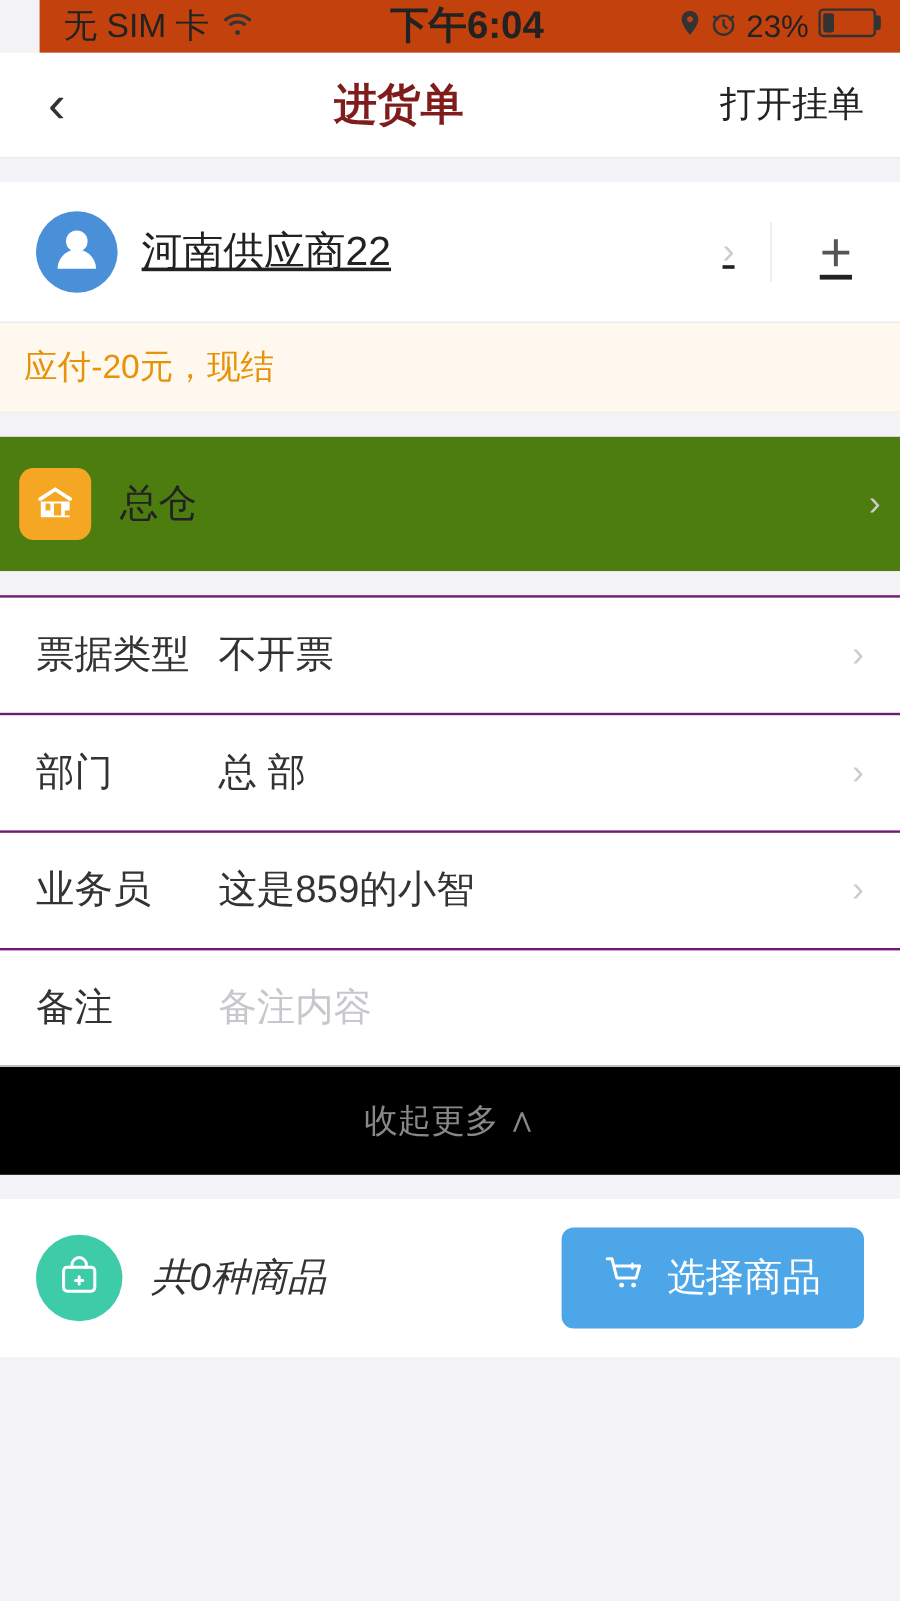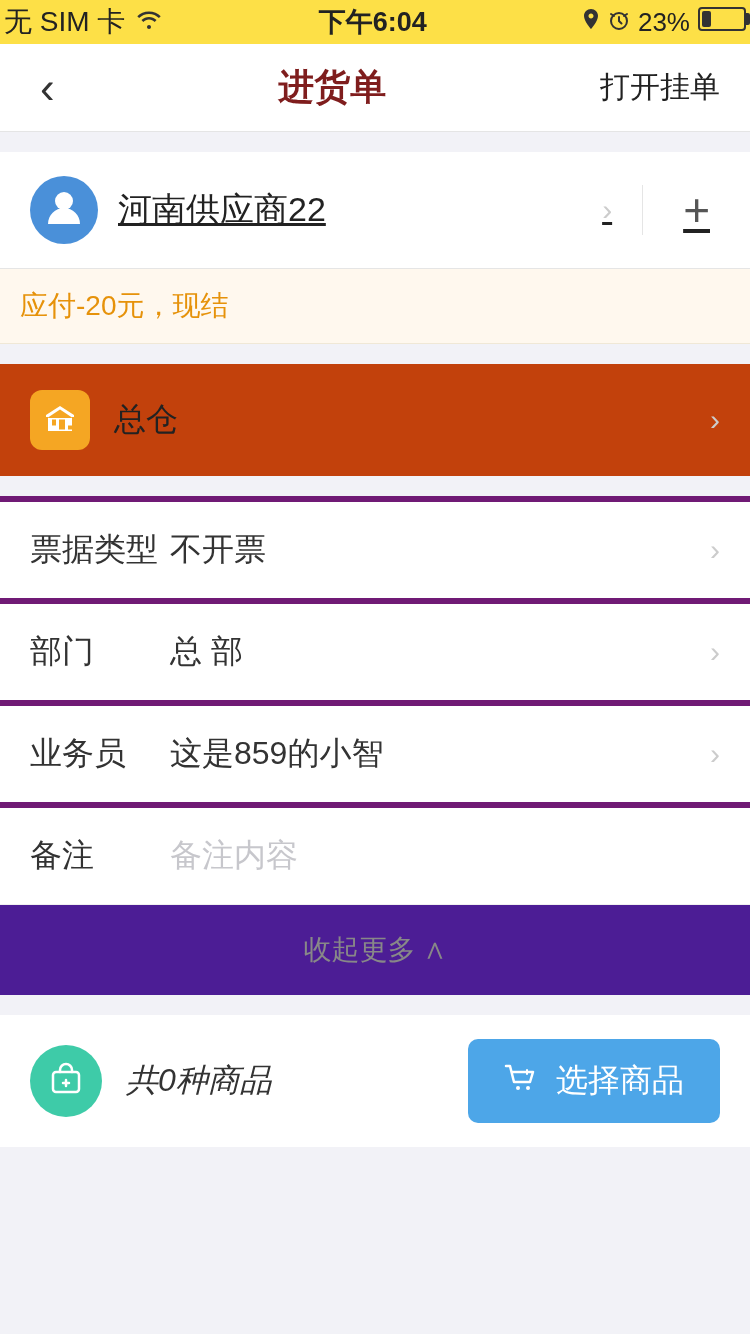--- a/index.html
+++ b/index.html
@@ -9,30 +9,31 @@
       min-height: 1334px;
       background: #f2f2f7;
       font-family: -apple-system, "PingFang SC", "Helvetica Neue", sans-serif;
       font-size: 32px;
       color: #222;
     }
 
     
     .status-bar {
       height: 44px;
-      background: #fde047;
+      background: #c2410c;
       display: flex;
       align-items: center;
       justify-content: space-between;
-      padding: 0 4px;
+      padding: 0 20px;
       font-size: 28px;
       font-weight: 500;
+      margin-left: 33px;
     }
     .status-left { display: flex; align-items: center; gap: 10px; }
-    .status-center { font-size: 27px; font-weight: 600; }
+    .status-center { font-size: 32px; font-weight: 600; }
     .status-right { display: flex; align-items: flex-start; gap: 8px; font-size: 26px; }
     .battery-icon {
       width: 48px; height: 24px; border: 2px solid #333; border-radius: 4px;
       position: relative; display: inline-flex; align-items: center; padding: 2px;
     }
     .battery-icon::after {
       content: '';
       position: absolute;
       right: -6px; top: 50%; transform: translateY(-50%);
       width: 4px; height: 12px; background: #333; border-radius: 0 2px 2px 0;
@@ -129,22 +130,22 @@
       padding: 18px 20px;
       font-size: 28px;
       color: #e6920a;
       border-bottom: 1px solid #f0e8d6;
     }
 
     
     .warehouse-row {
       display: flex;
       align-items: center;
-      padding: 26px 30px;
-      background: #c2410c;
+      padding: 26px 16px;
+      background: #4d7c0f;
       cursor: pointer;
     }
     .warehouse-icon {
       width: 60px; height: 60px;
       border-radius: 12px;
       background: #f5a623;
       display: flex; align-items: center; justify-content: center;
       margin-right: 24px;
       flex-shrink: 0;
     }
@@ -158,46 +159,47 @@
       font-size: 30px;
       color: #ccc;
     }
 
     
     .form-row {
       display: flex;
       align-items: center;
       padding: 26px 30px;
       background: #fff;
-      border-top: 6px solid #701a75;
+      border-top: 2px solid #701a75;
       cursor: pointer;
       min-height: 90px;
     }
     .form-label {
       font-size: 32px;
       color: #333;
       width: 140px;
       flex-shrink: 0;
     }
     .form-value {
       flex: 1;
       font-size: 32px;
       color: #333;
+      margin-left: 12px;
     }
     .form-value.placeholder {
       color: #c7c7cc;
       font-family: Liberation Serif, serif;
     }
     .form-row .chevron-right {
       margin-left: 10px;
     }
 
     
     .collapse-bar {
-      background: #4c1d95;
+      background: #000000;
       border-top: 1px solid #f0f0f0;
       text-align: center;
       padding: 26px 0;
       font-size: 28px;
       color: #888;
       cursor: pointer;
     }
 
     
     .product-bar {

